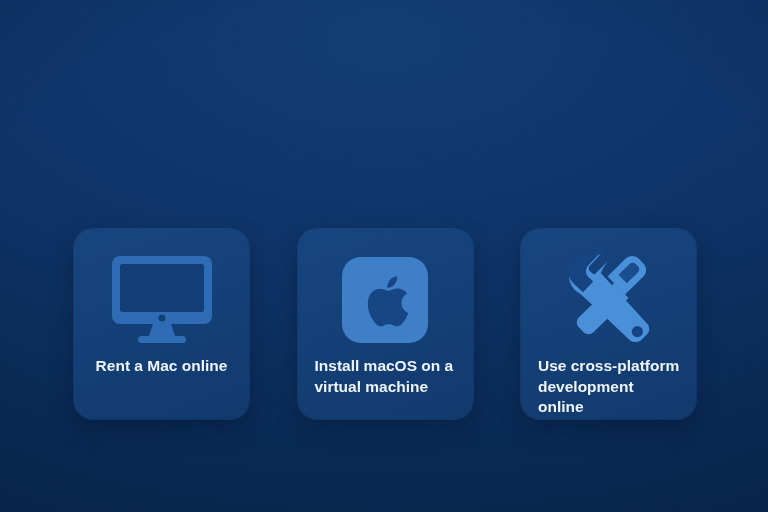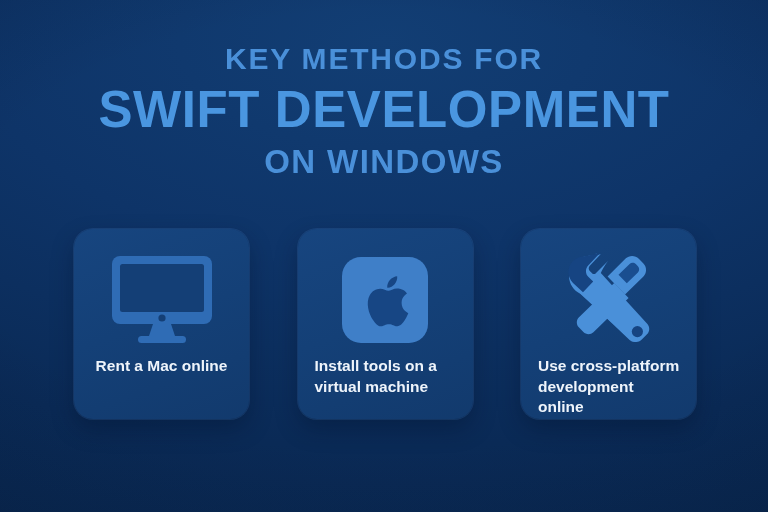--- a/index.html
+++ b/index.html
@@ -121,25 +121,20 @@
 
   .card-label.center { text-align: center; }
   .card-label.left   { text-align: left; padding-left: 4px; }
 
 </style>
 </head>
 <body>
 
 <div id="infographic">
 
-  <div class="heading">
-    <div class="heading-line1">KEY METHODS FOR</div>
-    <div class="heading-line2">SWIFT DEVELOPMENT</div>
-    <div class="heading-line3">ON WINDOWS</div>
-  </div>
 
   <div class="cards">
 
     <div class="card">
       <div class="card-icon">
         <svg width="104" height="92" viewBox="0 0 104 92" aria-hidden="true">
 
           <rect x="2" y="2" width="100" height="68" rx="8" ry="8" fill="#2f6cb5"></rect>
 
           <rect x="10" y="10" width="84" height="48" rx="2.5" ry="2.5" fill="#143f76"></rect>
@@ -159,21 +154,21 @@
         <svg width="86" height="86" viewBox="0 0 86 86" aria-hidden="true">
 
           <rect x="0" y="0" width="86" height="86" rx="19" ry="19" fill="#3f7fc8"></rect>
 
           <g fill="#174684">
             <path d="M59.6 46.0c-0.06-6.3 5.14-9.32 5.37-9.47-2.93-4.28-7.48-4.87-9.1-4.94-3.87-0.39-7.56 2.28-9.53 2.28-1.96 0-4.99-2.22-8.2-2.16-4.22 0.06-8.11 2.45-10.28 6.23-4.38 7.6-1.12 18.84 3.15 25.0 2.09 3.01 4.58 6.39 7.85 6.27 3.15-0.13 4.34-2.04 8.15-2.04 3.8 0 4.88 2.04 8.21 1.98 3.39-0.06 5.54-3.07 7.61-6.1 2.4-3.5 3.39-6.89 3.45-7.06-0.08-0.03-6.62-2.54-6.68-10.06z"></path>
             <path d="M52.6 27.3c1.73-2.1 2.9-5.02 2.58-7.93-2.49 0.1-5.51 1.66-7.3 3.75-1.6 1.85-3.0 4.82-2.62 7.66 2.78 0.22 5.61-1.41 7.34-3.48z"></path>
           </g>
         </svg>
       </div>
-      <div class="card-label left">Install tools on a virtual machine</div>
+      <div class="card-label left">Install macOS on a virtual machine</div>
     </div>
 
     <div class="card">
       <div class="card-icon">
         <svg width="100" height="96" viewBox="0 0 100 96" aria-hidden="true">
           <g fill="#4a90d9">
 
             <path d="M30.0 4.0
                      C19.0 4.0 10.0 13.0 10.0 24.0
                      C10.0 31.8 14.6 38.6 21.2 41.7

